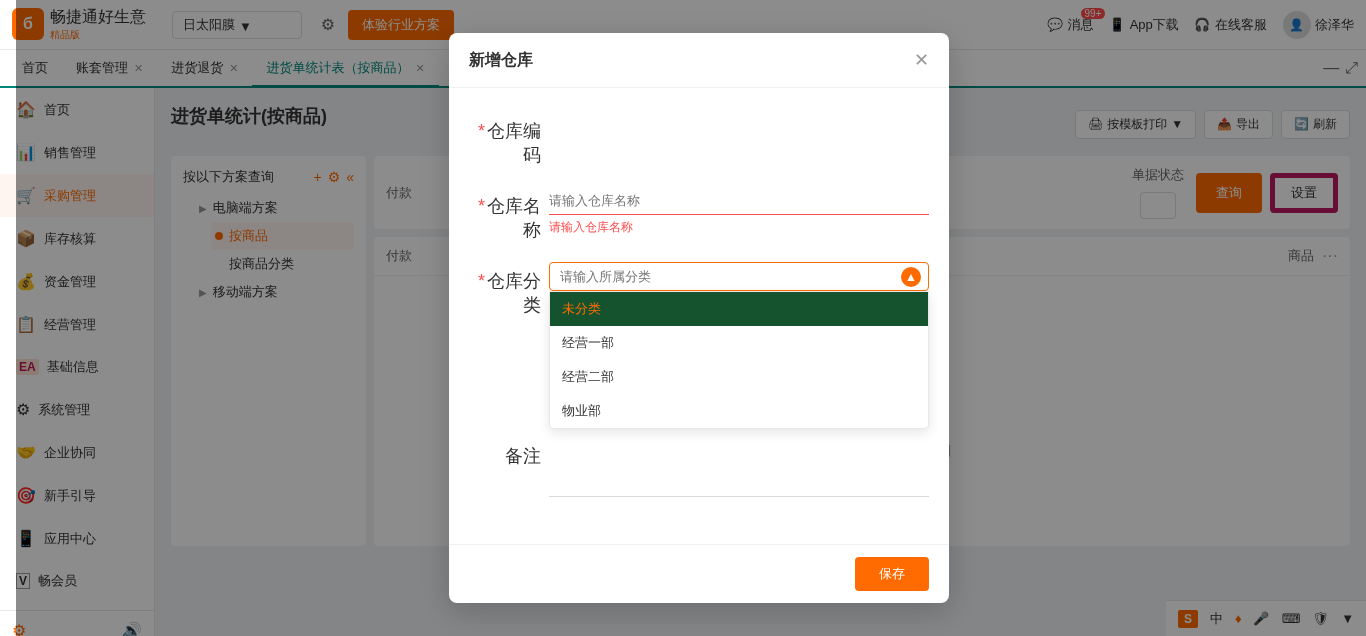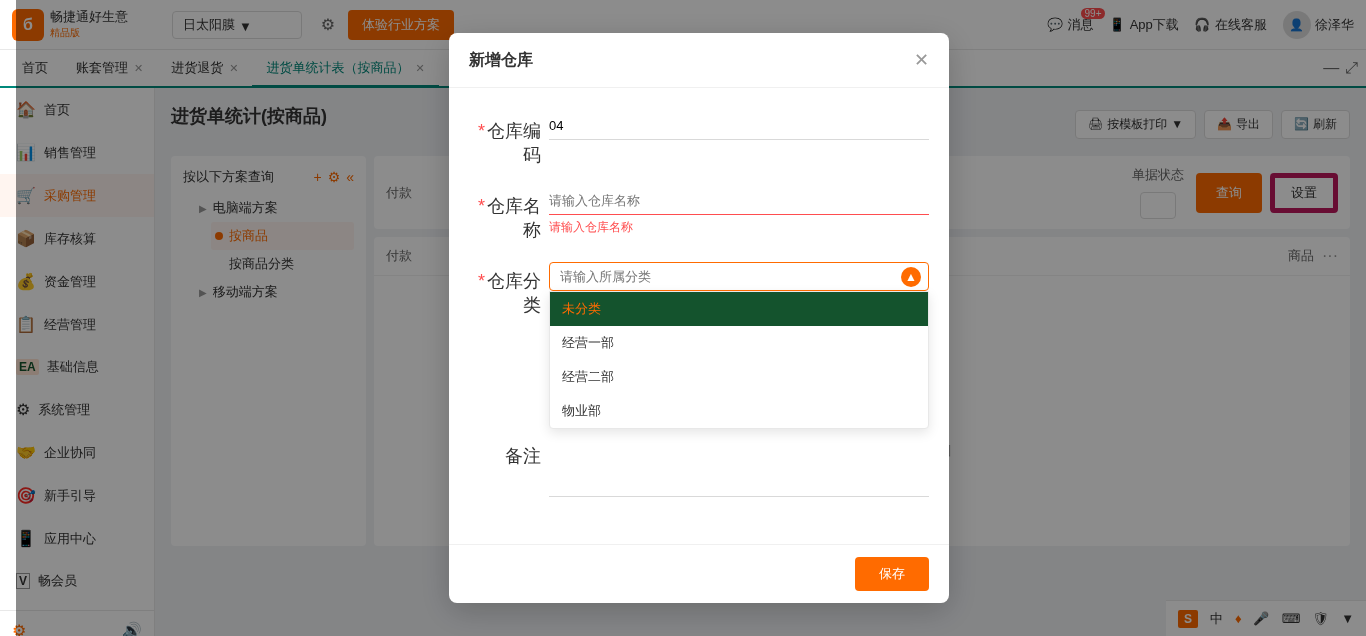--- a/index.html
+++ b/index.html
@@ -13,21 +13,21 @@
     }
     .logo-area {
       display: flex; align-items: center; gap: 6px;
       width: 150px; flex-shrink: 0;
     }
     .logo-icon {
       width: 32px; height: 32px; background: #ff6b00;
       border-radius: 6px; display: flex; align-items: center; justify-content: center;
       color: white; font-weight: bold; font-size: 16px;
     }
-    .logo-text { font-size: 13px; color: #333; line-height: 1.3; }
+    .logo-text { font-size: 16px; color: #333; line-height: 1.3; }
     .logo-badge { font-size: 10px; color: #ff6b00; }
 
     .store-selector {
       display: flex; align-items: flex-end; gap: 4px;
       border: 1px solid #ddd; border-radius: 4px;
       padding: 4px 10px; cursor: pointer; min-width: 130px;
       background: #fff;
     }
     .store-selector span { flex: 1; font-size: 13px; color: #333; }
 
@@ -286,21 +286,21 @@
     </div>
     <div class="sidebar-item">
       <span class="sidebar-icon">💰</span>
       <span>资金管理</span>
     </div>
     <div class="sidebar-item">
       <span class="sidebar-icon">📋</span>
       <span>经营管理</span>
     </div>
     <div class="sidebar-item">
-      <span class="sidebar-icon" style="font-size:12px; font-weight:bold; color:#14532d; background:#ffe4d4; padding:1px 3px; border-radius:2px;">EA</span>
+      <span class="sidebar-icon" style="font-size:12px; font-weight:bold; color:#be185d; background:#ffe4d4; padding:1px 3px; border-radius:2px;">EA</span>
       <span>基础信息</span>
     </div>
     <div class="sidebar-item">
       <span class="sidebar-icon">⚙</span>
       <span>系统管理</span>
     </div>
     <div class="sidebar-item">
       <span class="sidebar-icon">🤝</span>
       <span>企业协同</span>
     </div>
@@ -434,23 +434,20 @@
   <div class="modal">
     <div class="modal-header">
       <span class="modal-title">新增仓库</span>
       <button class="modal-close">✕</button>
     </div>
 
     <div class="modal-body">
 
       <div class="form-row">
         <div class="form-label required">仓库编码</div>
-        <div class="form-control">
-          <input type="text" class="form-input" value="04" style="">
-        </div>
       </div>
 
       <div class="form-row">
         <div class="form-label required">仓库名称</div>
         <div class="form-control">
           <input type="text" class="form-input error" placeholder="请输入仓库名称" style="">
           <div class="error-msg">请输入仓库名称</div>
         </div>
       </div>
 

